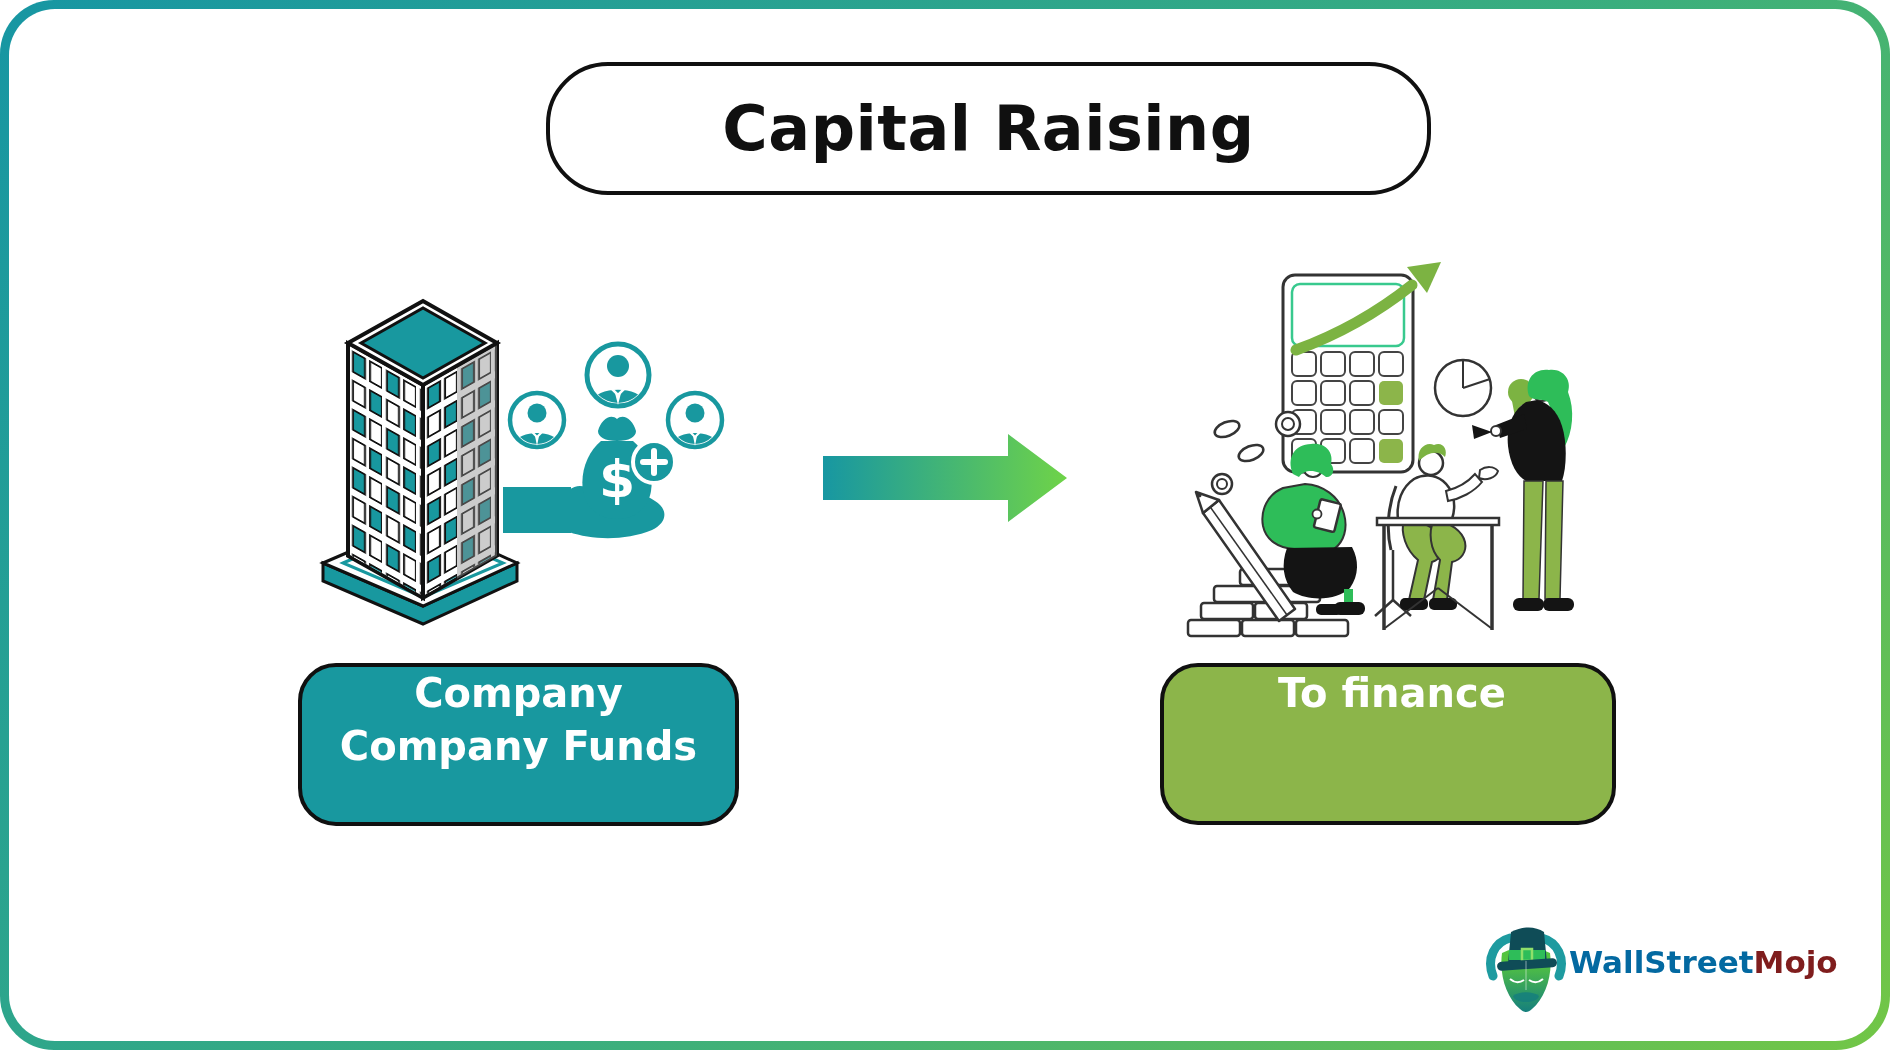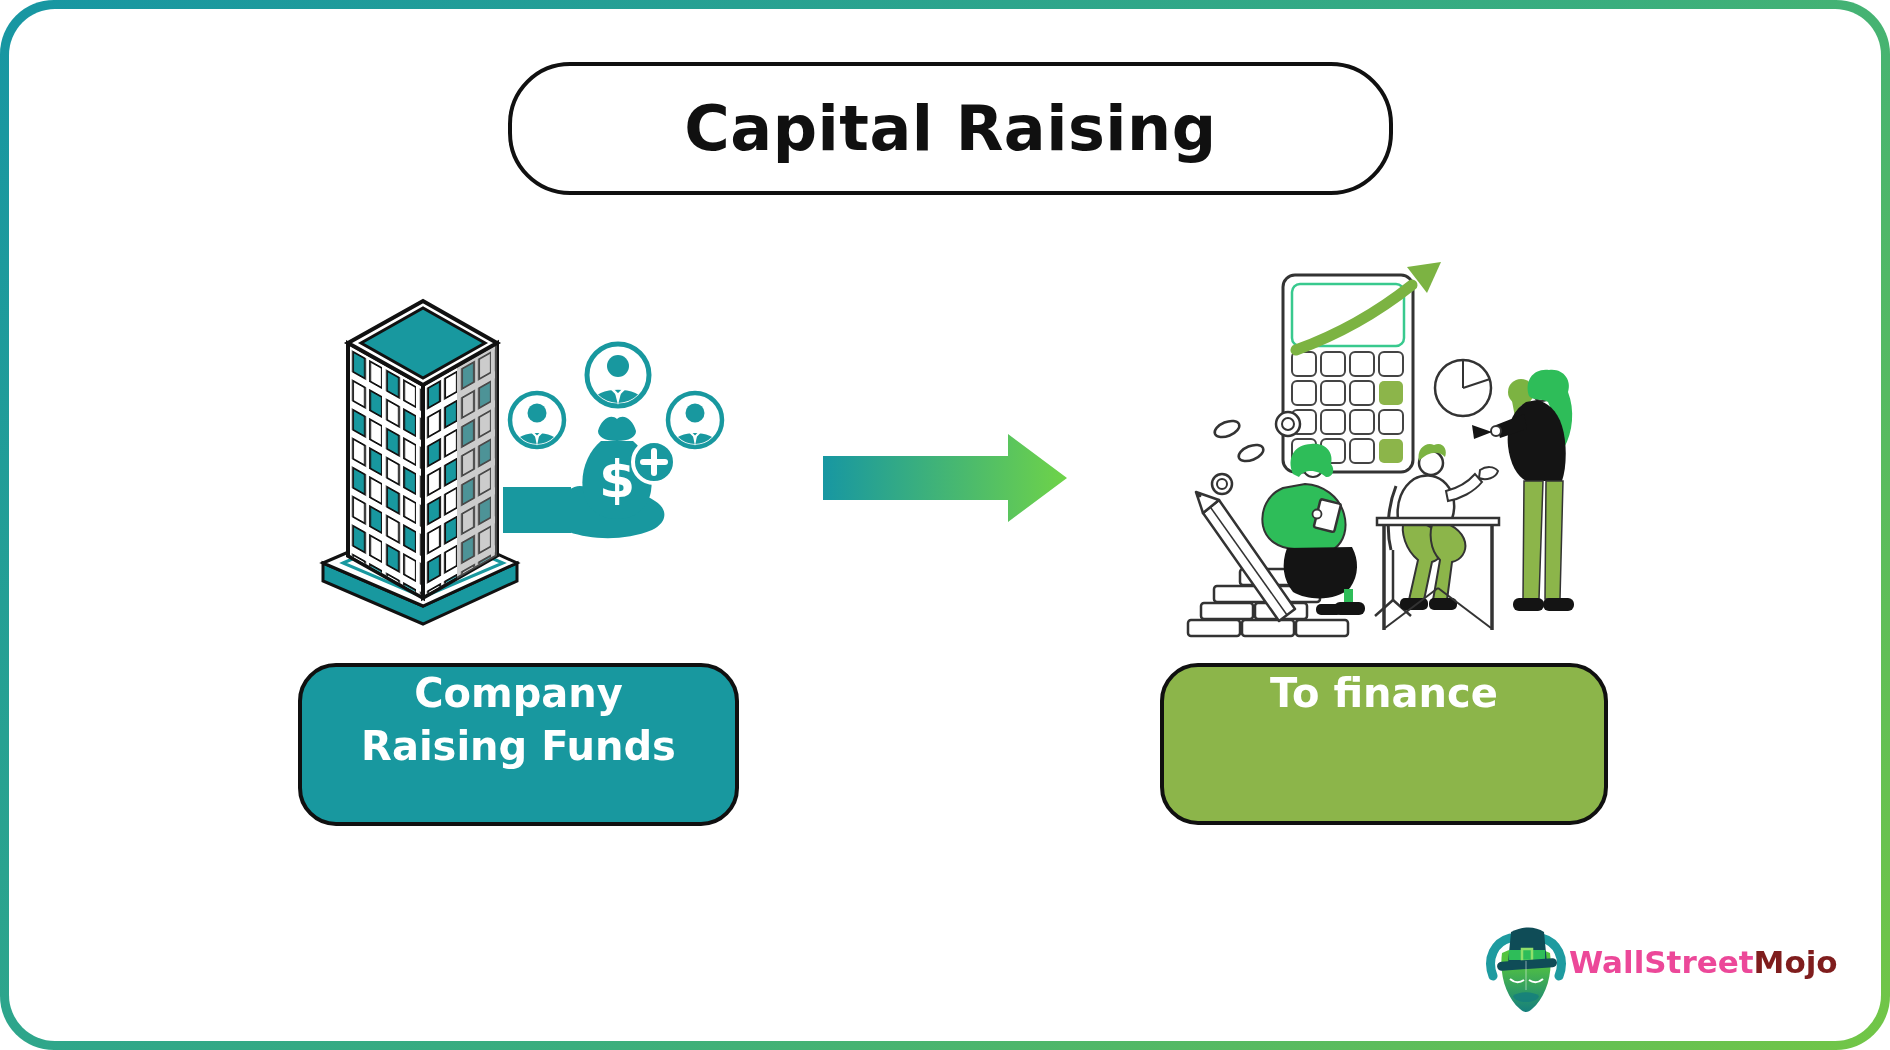--- a/index.html
+++ b/index.html
@@ -5,42 +5,42 @@
   html,body{margin:0;padding:0;background:#fff;}
   .canvas{
     position:relative;width:1890px;height:1050px;background:#fff;overflow:hidden;
     font-family:"DejaVu Sans",sans-serif;
   }
   .frame{position:absolute;inset:0;border-radius:54px;
     background:linear-gradient(135deg,#1796A3 0%,#3AAE7E 55%,#72C646 100%);}
   .frame-inner{position:absolute;inset:9px;border-radius:46px;background:#fff;}
 
   .title-box{
-    position:absolute;left:508px;top:62px;width:877px;height:125px;
+    position:absolute;left:546px;top:62px;width:877px;height:125px;
     border:4px solid #101010;border-radius:62px;background:#fff;
     display:flex;align-items:center;justify-content:center;
   }
   .title-box span{font-size:62px;font-weight:700;color:#101010;letter-spacing:.5px;}
 
   .label-box{
     position:absolute;border:4px solid #101010;border-radius:38px;
     display:flex;flex-direction:column;align-items:center;justify-content:flex-start;
     color:#fff;font-weight:700;font-size:40px;line-height:1.32;text-align:center;
   }
   .label-box.teal{left:298px;top:663px;width:433px;height:155px;background:#18989F;}
-  .label-box.green{left:1160px;top:663px;width:440px;height:154px;background:#8CB54A;}
+  .label-box.green{left:1160px;top:663px;width:440px;height:154px;background:#8CB54A;padding-left:8px;}
 
   .illus-left{position:absolute;left:265px;top:230px;width:460px;height:415px;}
   .illus-right{position:absolute;left:1175px;top:220px;width:475px;height:430px;}
   .arrow-svg{position:absolute;left:820px;top:430px;width:250px;height:100px;}
 
   .logo{position:absolute;left:1483px;top:922px;width:400px;height:100px;}
   .logo svg{position:absolute;left:0;top:0;width:85px;height:95px;}
   .logo-text{position:absolute;left:86px;top:22px;font-size:31px;font-weight:700;white-space:nowrap;}
-  .logo-text .p1{color:#ec4899;}
+  .logo-text .p1{color:#0369a1;}
   .logo-text .p2{color:#7f1d1d;}
 </style>
 </head>
 <body>
 
 <div class="canvas">
   <div class="frame">
     <div class="frame-inner"></div>
   </div>
 
@@ -251,21 +251,21 @@
       <polygon points="1472,425 1492,432 1474,439" fill="#141414"></polygon>
       <path d="M1524,481 L1543,481 L1539,599 L1523,599 Z" fill="#8CB54A" stroke="#333" stroke-width="1.5"></path>
       <path d="M1546,481 L1563,481 L1560,599 L1545,599 Z" fill="#8CB54A" stroke="#333" stroke-width="1.5"></path>
       <rect x="1513" y="598" width="31" height="13" rx="6" fill="#141414"></rect>
       <rect x="1543" y="598" width="31" height="13" rx="6" fill="#141414"></rect>
     </g>
   </svg>
 
   <div class="label-box teal">
     <div>Company</div>
-    <div>Raising Funds</div>
+    <div>Company Funds</div>
   </div>
   <div class="label-box green">
     <div>To finance</div>
   </div>
 
   <div class="logo">
     <svg viewBox="1480 922 85 95">
       <defs>
         <linearGradient id="bullG" x1="0" y1="945" x2="0" y2="1012" gradientUnits="userSpaceOnUse">
           <stop offset="0.25" stop-color="#55C43F"></stop>

